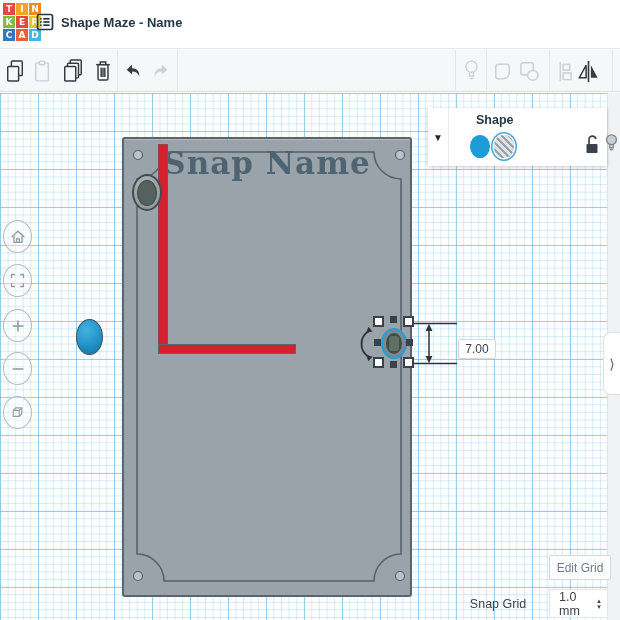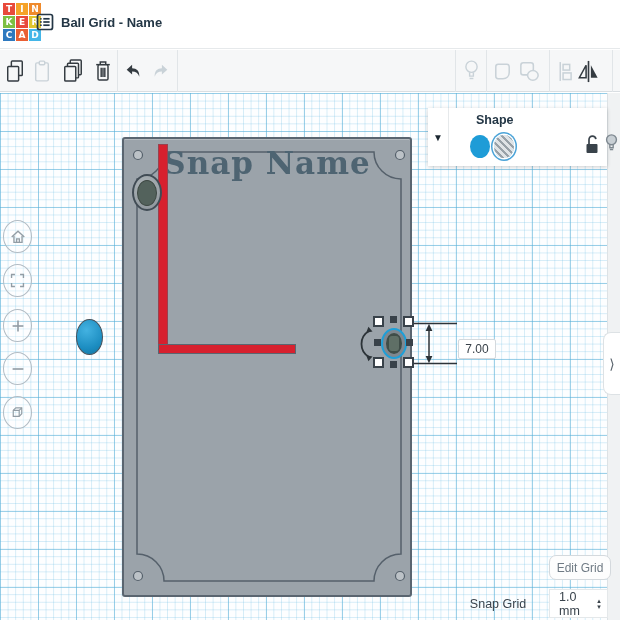--- a/index.html
+++ b/index.html
@@ -60,21 +60,21 @@
   .shape-panel { position:absolute; left:428px; top:108px; width:179px; height:58px; background:#fff; box-shadow:0 1px 4px rgba(0,0,0,.2); display:flex; z-index:10; }
   .sp-left { width:21px; border-right:1px solid #e6e9eb; display:flex; align-items:center; justify-content:center; font-size:10px; color:#1b2730; cursor:pointer; }
   .sp-main { position:relative; flex:1; }
   .sp-title { position:absolute; left:27px; top:5px; font-size:12.5px; font-weight:bold; color:#243746;text-align:center; }
   .swatch-blue { position:absolute; left:21px; top:27px; width:20px; height:23px; border-radius:50%; background:#1e9cd7; cursor:pointer; }
   .swatch-striped { position:absolute; left:45px; top:27px; width:20px; height:23px; border-radius:50%; background:repeating-linear-gradient(45deg,#98a1a8 0 2.5px,#dfe3e6 2.5px 5px); box-shadow:0 0 0 1.5px #fff, 0 0 0 3px #4aa3d8; cursor:pointer; }
   .sp-lock { position:absolute; left:136px; top:27px; width:15px; height:19px; cursor:pointer; }
   .sp-bulb { position:absolute; left:156px; top:25px; width:13px; height:23px; cursor:pointer; }
 
   
-  .editgrid { position:absolute; left:549px; top:555px; width:62px; height:25px; background:#fdfdfd; border:1px solid #d4d9dd; border-radius:7px; font-size:12px; color:#6f7a84; display:flex; align-items:center; justify-content:center; z-index:8; cursor:pointer; }
+  .editgrid { position:absolute; left:549px; top:555px; width:62px; height:25px; background:#fdfdfd; border:1px solid #d4d9dd; border-radius:2px; font-size:12px; color:#6f7a84; display:flex; align-items:center; justify-content:center; z-index:8; cursor:pointer; }
   .snaplabel { position:absolute; left:453px; top:597px; width:90px; text-align:center; font-size:12.5px; color:#3a444d; z-index:8; }
   .snapdrop { position:absolute; left:549px; top:589px; width:59px; height:29px; background:#fff; border:1px solid #e4e8ea; display:flex; align-items:center; z-index:8; cursor:pointer; }
   .snapdrop .val { padding-left:9px; font-size:12.5px; color:#3a444d; flex:1; }
   .snapdrop .arrows { width:16px; display:flex; flex-direction:column; align-items:center; font-size:7px; line-height:6px; color:#39424a; }
 </style>
 </head>
 <body>
 
 <div class="screen">
 
@@ -94,21 +94,21 @@
       <svg viewBox="0 0 18 18" width="18" height="18" fill="none" stroke="#243746" stroke-width="1.7">
         <rect x="1.5" y="1.5" width="15" height="15" rx="2"></rect>
         <circle cx="4.9" cy="5.8" r="0.9" fill="#243746" stroke="none"></circle>
         <circle cx="4.9" cy="9" r="0.9" fill="#243746" stroke="none"></circle>
         <circle cx="4.9" cy="12.2" r="0.9" fill="#243746" stroke="none"></circle>
         <line x1="7.3" y1="5.8" x2="13.6" y2="5.8"></line>
         <line x1="7.3" y1="9" x2="13.6" y2="9"></line>
         <line x1="7.3" y1="12.2" x2="13.6" y2="12.2"></line>
       </svg>
     </div>
-    <div class="doc-title">Ball Grid - Name</div>
+    <div class="doc-title">Shape Maze - Name</div>
   </div>
 
   <div class="toolbar">
     <div class="tbtn ic-dark" style="left:2px">
       <svg viewBox="0 0 22 26" width="20" height="24" fill="none" stroke="currentColor" stroke-width="1.6">
         <rect x="7" y="2" width="12" height="16" rx="1"></rect>
         <rect x="3" y="8" width="12" height="16" rx="1" fill="#f6f7f8"></rect>
       </svg>
     </div>
     <div class="tbtn ic-dis" style="left:29px">

